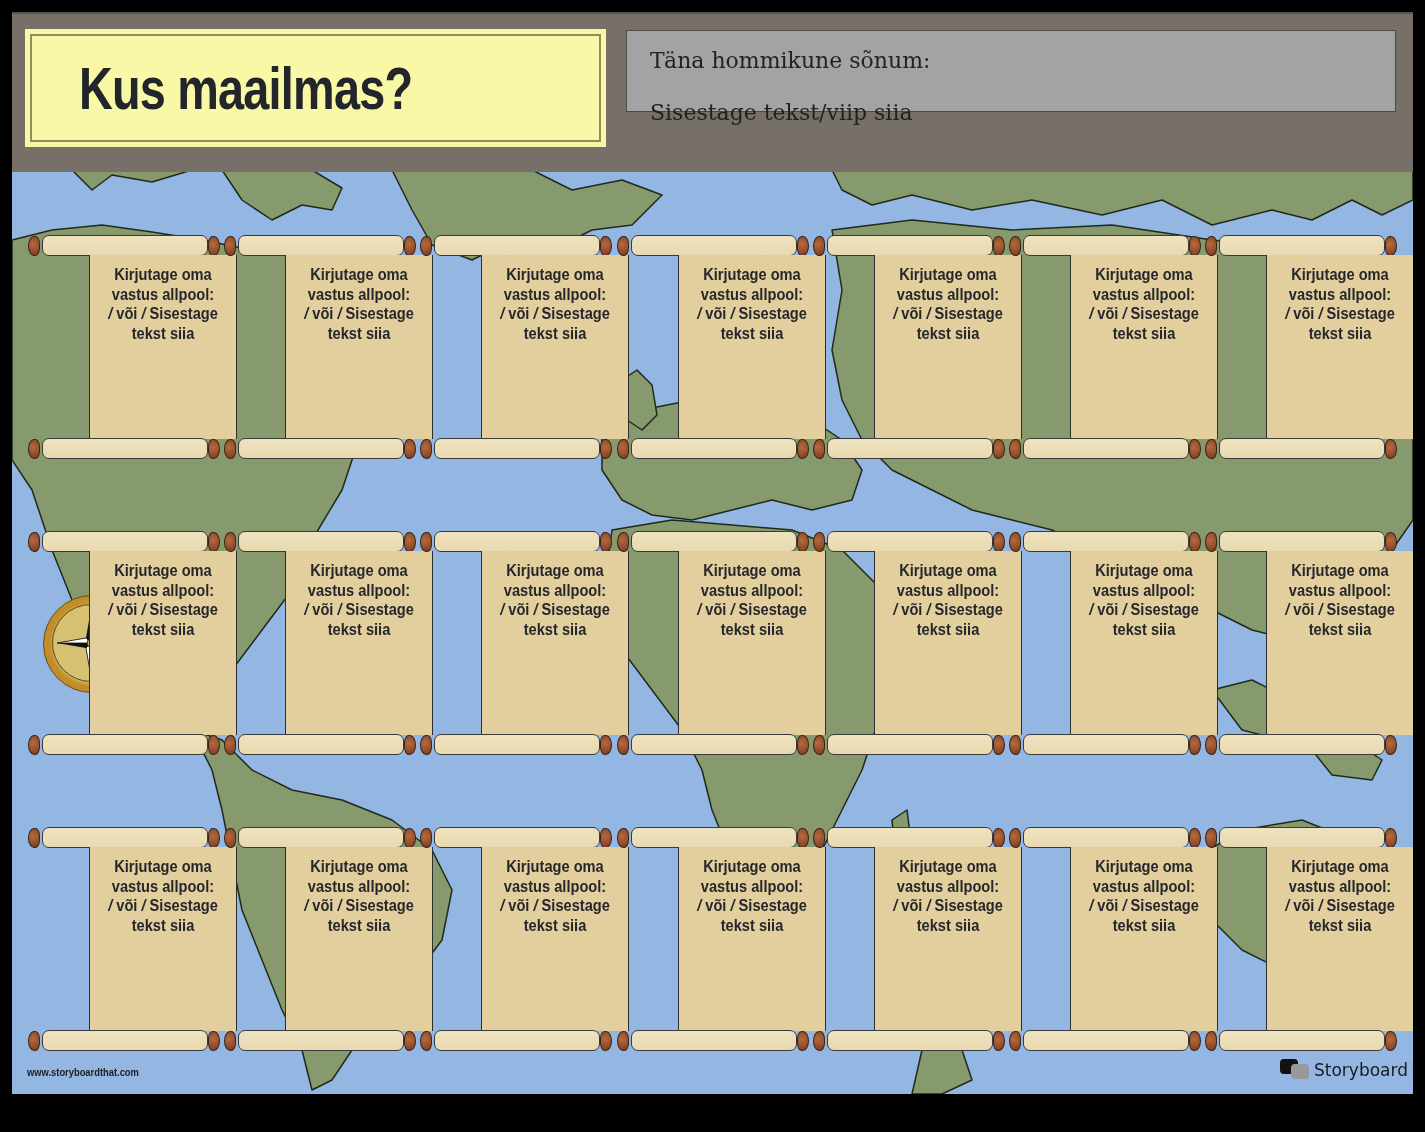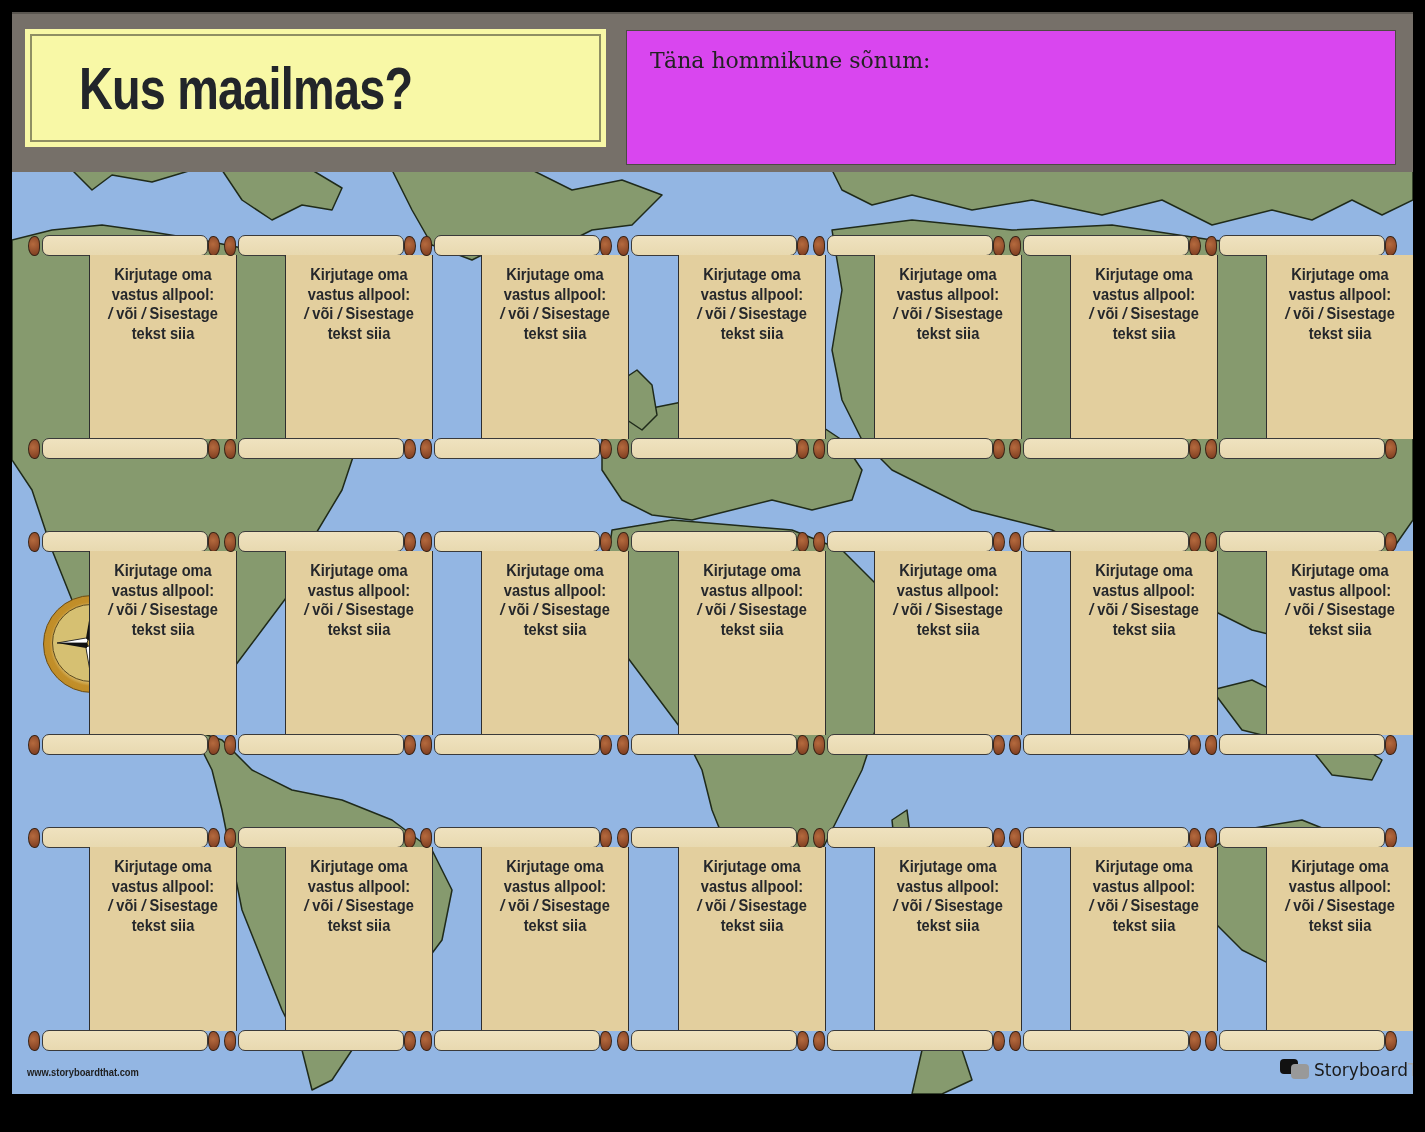--- a/index.html
+++ b/index.html
@@ -25,22 +25,22 @@
     position: absolute; left: 5px; top: 5px; right: 5px; bottom: 5px;
     border: 2px solid #8f8f63;
     display: flex; align-items: center; justify-content: flex-start;
   }
   .title-text {
     font-family: "Liberation Sans", sans-serif; font-weight: bold;
     font-size: 60px; color: #22252a; letter-spacing: -1px;
     transform: scaleX(0.78); white-space: nowrap;
   }
   .msg-box {
-    position: absolute; left: 614px; top: 16px; width: 770px; height: 135px;
-    background: #d946ef; border: 1px solid #4d4a44; box-sizing: border-box;
+    position: absolute; left: 614px; top: 16px; width: 770px; height: 82px;
+    background: #a3a3a3; border: 1px solid #4d4a44; box-sizing: border-box;
   }
   .msg-line {
     position: absolute; left: 23px; font-family: "DejaVu Serif", serif;
     font-size: 22px; color: #222;
   }
   .msg-line.l1 { top: 17px; }
   .msg-line.l2 { top: 69px; }
 
   
   .map { position: absolute; left: 0; top: 158px; width: 1401px; height: 924px; }
@@ -109,20 +109,21 @@
 <div class="poster">
 
   <div class="header-band">
     <div class="title-box">
       <div class="title-inner">
         <span class="title-text">Kus maailmas?</span>
       </div>
     </div>
     <div class="msg-box">
       <div class="msg-line l1">Täna hommikune sõnum:</div>
+      <div class="msg-line l2">Sisestage tekst/viip siia</div>
     </div>
   </div>
 
   <div class="map">
     <svg width="1401" height="924" viewBox="0 0 1401 924">
       <g fill="#869a6e" stroke="#1f2a1a" stroke-width="1.5" stroke-linejoin="round">
 
         <path d="M60 0 L80 20 L100 5 L140 12 L180 0 Z"></path>
         <path d="M210 0 L300 0 L330 18 L320 40 L290 35 L260 50 L230 30 Z"></path>
         <path d="M380 0 L520 0 L560 20 L610 10 L650 25 L620 55 L580 60 L540 80 L500 70 L460 90 L420 75 L400 40 Z"></path>

